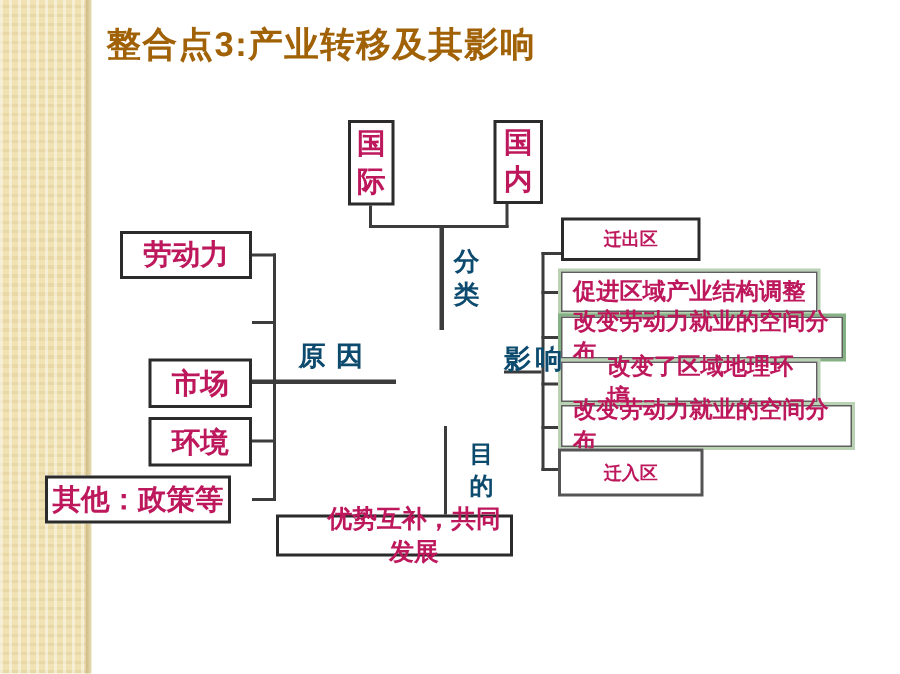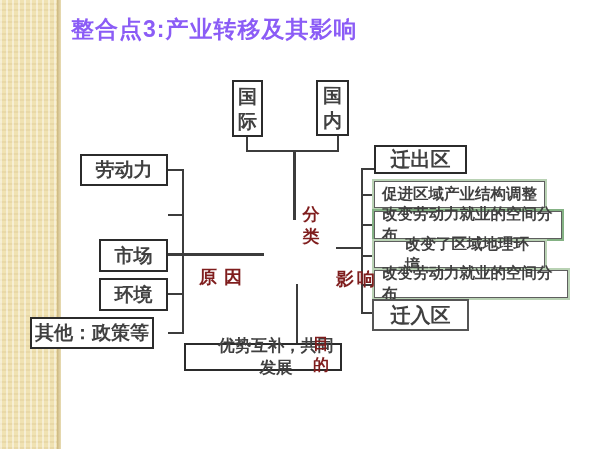--- a/index.html
+++ b/index.html
@@ -18,72 +18,71 @@
       repeating-linear-gradient(90deg, rgba(255,255,255,0.45) 0 2px, rgba(255,255,255,0) 2px 6px),
       repeating-linear-gradient(0deg, rgba(205,180,125,0.22) 0 2px, rgba(205,180,125,0) 2px 6px);
   }
   .stripe-edge{
     position:absolute;left:57px;top:0;width:4px;height:449px;
     background:linear-gradient(90deg,#cdb77e,#e8dcb4);
   }
 
   .page-title{
     position:absolute;left:71px;top:14px;
-    font-size:23px;font-weight:bold;color:#8b5cf6;letter-spacing:1px;
+    font-size:23px;font-weight:bold;color:#a16207;letter-spacing:1px;
     white-space:nowrap;
   }
 
   
   .node{
     position:absolute;box-sizing:border-box;background:#ffffff;
-    border:2px solid #2b2b2b;color:#404040;
+    border:2px solid #2b2b2b;color:#be185d;
     display:flex;align-items:center;justify-content:center;
     text-align:center;font-weight:600;z-index:2;
   }
   .node.vtext{line-height:25px;font-size:19px;padding:0 2px;word-break:break-all;}
   .node.big{font-size:19px;}
   .node.center-node{
     border-width:3px;border-color:#111;
     font-size:21px;font-weight:bold;line-height:27px;
     flex-direction:column;
   }
-  .node.zone{font-size:20px;font-family:Liberation Serif, serif;}
+  .node.zone{font-size:12px;font-family:Liberation Serif, serif;}
   .node.zone-in{border-color:#555;}
   .node.effect{
     font-size:15.5px;font-weight:600;border:1px solid #5e5e5e;
     box-shadow:0 0 0 2px #b9d2b4;justify-content:flex-start;padding-left:7px;
     text-align:left;
   }
   .node.effect.strong-green{box-shadow:0 0 0 2px #84b284;}
   .node.goal{font-size:16.5px;font-weight:600;padding-left:26px;}
 
   
   .line{position:absolute;background:#3c3c3c;z-index:1;}
 
   
   .rlabel{
-    position:absolute;color:#7f1d1d;font-weight:bold;z-index:3;
+    position:absolute;color:#0c4a6e;font-weight:bold;z-index:3;
     font-size:18px;
-    margin-top:40px;
   }
   .rlabel.vert{width:22px;line-height:22px;word-break:break-all;text-align:center;font-size:17px;}
   .rlabel.horiz{letter-spacing:7px;white-space:nowrap;}
 </style>
 </head>
 <body>
 
 <div class="stage">
 
   <div class="stripe"></div>
   <div class="stripe-edge"></div>
 
   <div class="page-title">整合点3:产业转移及其影响</div>
 
   <div class="node vtext" style="left:232px;top:80px;width:31px;height:57px;">国际</div>
-  <div class="node vtext" style="left:316px;top:80px;width:33px;height:56px;">国内</div>
+  <div class="node vtext" style="left:329px;top:80px;width:33px;height:56px;">国内</div>
 
   <div class="line" style="left:246px;top:136px;width:2px;height:16px;"></div>
   <div class="line" style="left:337px;top:136px;width:2px;height:16px;"></div>
   <div class="line" style="left:246px;top:150px;width:93px;height:2px;"></div>
   <div class="line" style="left:293px;top:150px;width:3px;height:70px;"></div>
 
   <div class="rlabel vert" style="left:300px;top:164px;">分类</div>
 
 
   <div class="node big" style="left:80px;top:154px;width:88px;height:32px;">劳动力</div>

